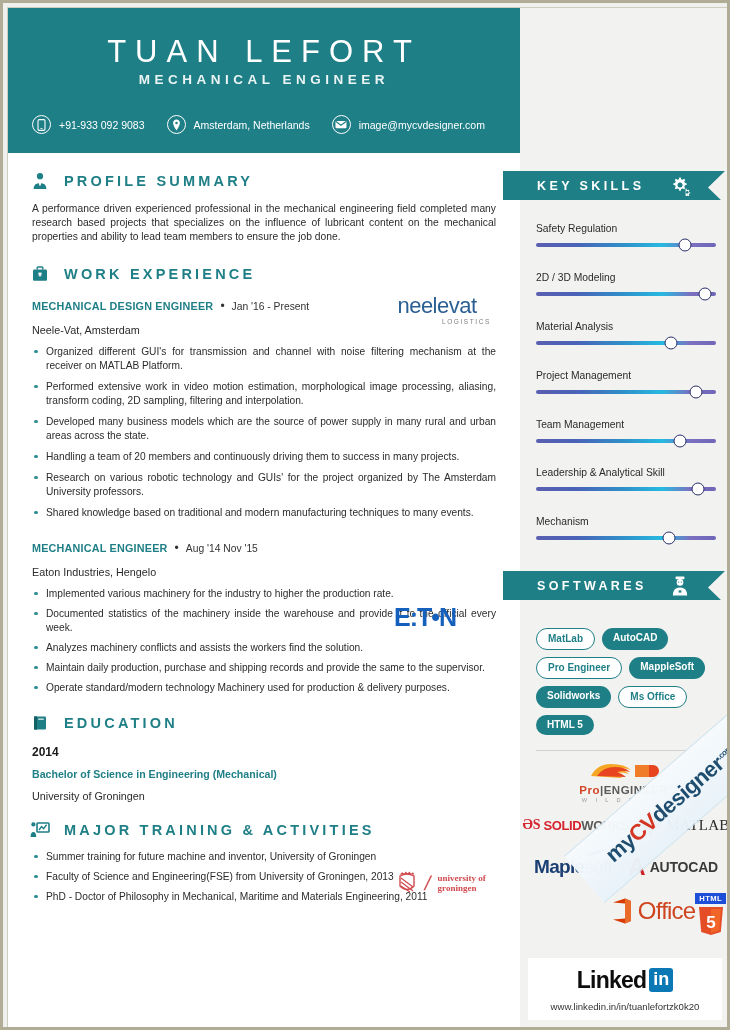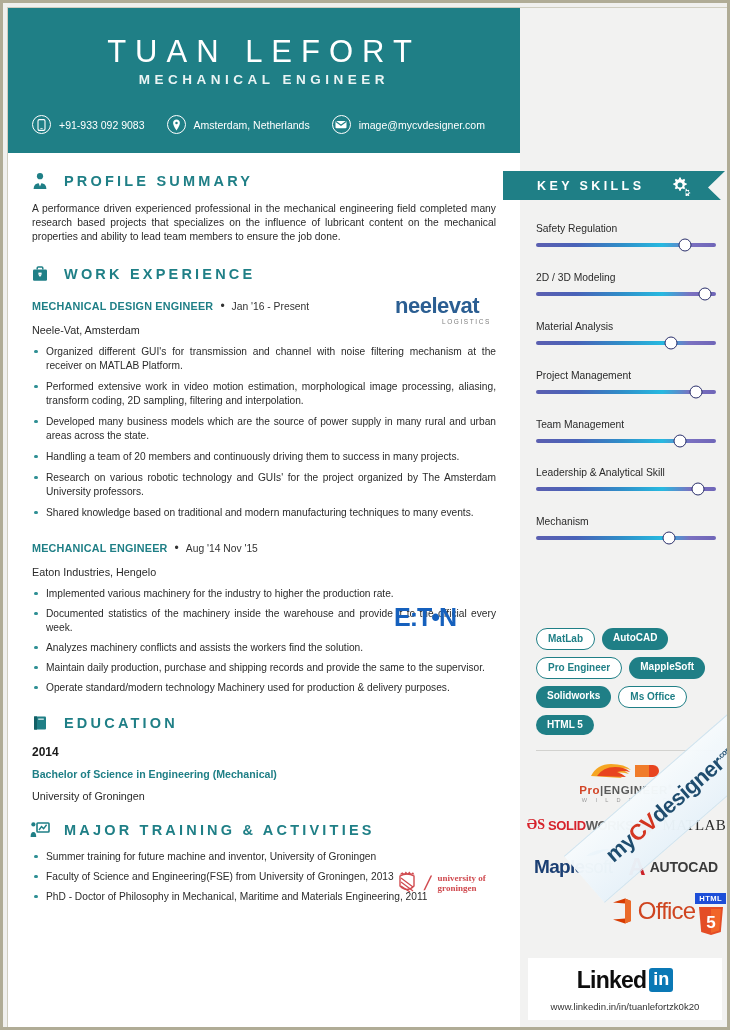--- a/index.html
+++ b/index.html
@@ -126,21 +126,21 @@
   .edu-year { margin: 12px 24px 0 24px; font-size: 12px; font-weight: bold; color: #1a1a1a; }
   .edu-deg { margin: 9px 24px 0 24px; font-size: 10.6px; font-weight: bold; color: #1f7f86; }
   .edu-uni { margin: 10px 24px 0 24px; font-size: 10.8px; color: #2b2b2b; }
 
   
   .logo-neelevat {
     position: absolute; left: 375px; top: 287px;
     width: 108px; text-align: center;
   }
   .logo-neelevat .nv {
-    font-size: 22px; font-weight: bold; color: #2b5e92;
+    font-size: 22px; font-weight: normal; color: #2b5e92;
     letter-spacing: -0.5px; line-height: 22px;
   }
   .logo-neelevat .nvsub {
     font-size: 6.5px; color: #7f7f7f; letter-spacing: 1.6px; text-align: right;
     margin-top: 1px;
   }
   .logo-eaton {
     position: absolute; left: 386px; top: 595px;
     font-size: 25px; font-weight: bold; color: #1560bd;
     letter-spacing: -1px;
@@ -447,20 +447,34 @@
           <circle cx="9" cy="9" r="2.5" fill="#1f7f86"></circle>
           <g fill="#ffffff">
             <path d="M14.6 12.8 l1.0 0 0.22 1.05 0.93 0.39 0.9-0.59 0.7 0.7 -0.59 0.9 0.39 0.93 1.05 0.22 0 1.0 -1.05 0.22 -0.39 0.93 0.59 0.9 -0.7 0.7 -0.9-0.59 -0.93 0.39 -0.22 1.05 -1.0 0 z"></path>
           </g>
           <circle cx="16.2" cy="16.3" r="1.35" fill="#1f7f86"></circle>
         </svg>
       </span>
       <span class="ribbon-fold" style="top:33px;"></span>
     </div>
 
+    <div class="ribbon" style="top:563px;">
+      <span class="ribbon-label">SOFTWARES</span>
+      <span class="ribbon-icon">
+        <svg width="18" height="20" viewBox="0 0 18 20">
+          <rect x="4.6" y="0.6" width="8.8" height="2.6" rx="0.6" fill="#ffffff"></rect>
+          <circle cx="9" cy="6.4" r="3.3" fill="#ffffff"></circle>
+          <circle cx="7.7" cy="6.1" r="0.65" fill="#1f7f86"></circle>
+          <circle cx="10.3" cy="6.1" r="0.65" fill="#1f7f86"></circle>
+          <path d="M1.8 19.4 q0-8 7.2-8 7.2 0 7.2 8 z" fill="#ffffff"></path>
+          <rect x="7.6" y="14.4" width="2.8" height="2.2" fill="#1f7f86"></rect>
+        </svg>
+      </span>
+      <span class="ribbon-fold" style="top:33px;"></span>
+    </div>
   </div>
 
   <div class="skill" style="top:215px;">
     <div class="skill-name">Safety Regulation</div>
     <div class="slider-track">
           <span class="slider-knob" style="left:83%;"></span>
         </div>
   </div>
   <div class="skill" style="top:264px;">
     <div class="skill-name">2D / 3D Modeling</div>
@@ -529,21 +543,21 @@
           <path d="M52 3 h18 a6 6 0 0 1 0 12 h-18 z" fill="#e8441f"></path>
           <path d="M52 3 h14 v12 h-14 z" fill="#f07c2a"></path>
         </svg>
         <div style="font-size:11.5px;font-weight:bold;color:#5a5a5a;letter-spacing:0.5px;margin-top:1px;">
           <span style="color:#d24527;">Pro</span><span style="color:#5a5a5a;">|</span><span>ENGINEER</span><span style="font-size:6px;vertical-align:super;">®</span>
         </div>
         <div style="font-size:5.6px;color:#9b9b9b;letter-spacing:3.4px;margin-top:1px;">W I L D F I R E</div>
       </div>
     </div>
 
-    <div class="logo-row" style="height:42px; justify-content:flex-end;">
+    <div class="logo-row" style="height:42px; justify-content:center;gap:8px;">
       <div style="display:flex;align-items:center;">
         <span style="font-family:'Liberation Serif',serif;font-size:14px;font-weight:bold;color:#d6232c;margin-right:3px;">ƏS</span>
         <span style="font-size:13px;font-weight:bold;color:#d6232c;letter-spacing:-0.4px;">SOLID<span style="color:#5b5b5b;">WORKS</span></span>
       </div>
       <div style="display:flex;align-items:center;">
         <svg width="26" height="24" viewBox="0 0 26 24">
           <path d="M1 13 q5-1 8-5 3-4 5-7 2 3 5 7 3 4 6 5 -4 1 -7 4 -3 3 -4 6 -2-3 -5-6 -3-3 -8-4z" fill="#e87722"></path>
           <path d="M13 1 q2 3 5 7 3 4 6 5 -4 1 -7 4 -3 3 -4 6 z" fill="#c0392b"></path>
           <path d="M1 13 q5-1 8-5 2-3 4-6 -1 5 -3 9 -2 4 -9 2z" fill="#1b6b3a"></path>
         </svg>

